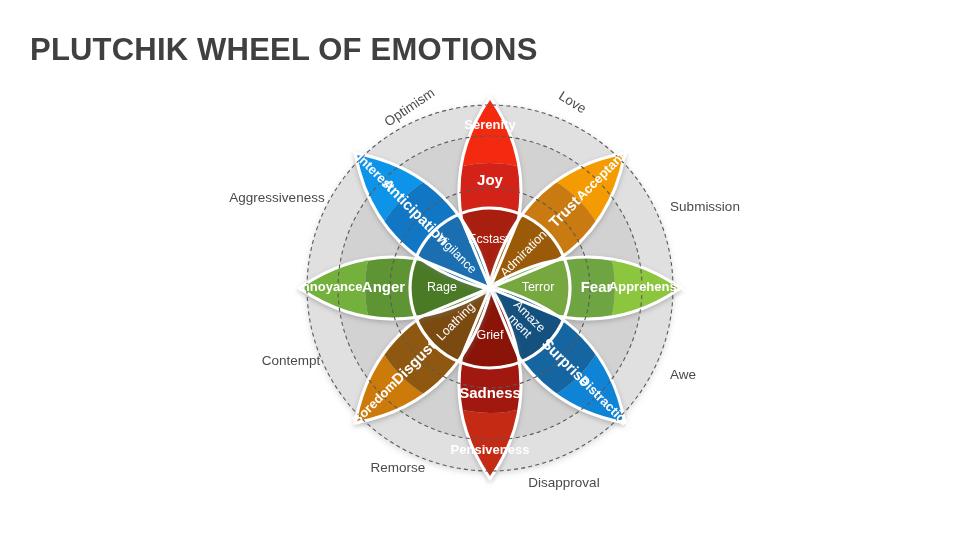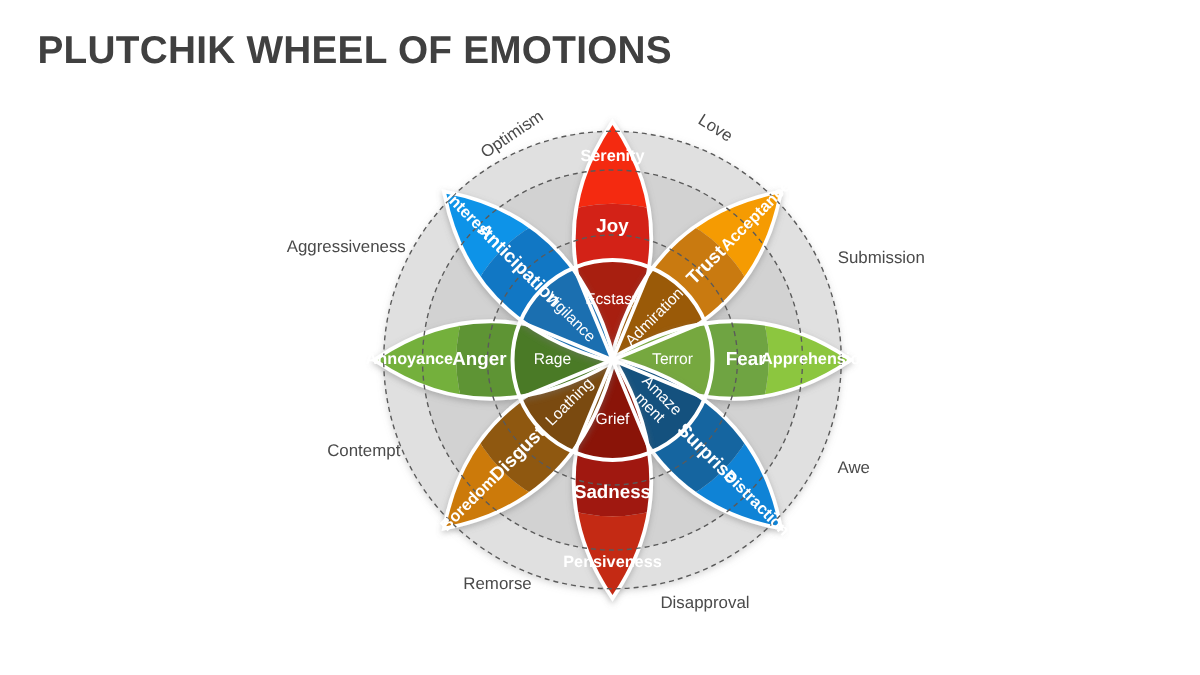--- a/index.html
+++ b/index.html
@@ -5,21 +5,21 @@
   html,body{margin:0;padding:0;}
   body{
     width:960px;height:540px;
     background:#ffffff;
     font-family:"Liberation Sans", sans-serif;
     overflow:hidden;
     position:relative;
   }
   #title{
     position:absolute;
-    left:30px; top:22px;
+    left:30px; top:32px;
     font-size:31px;
     font-weight:bold;
     letter-spacing:0.2px;
     color:#404040;
     white-space:nowrap;
   }
   #wheel-wrap{
     position:absolute;
     left:0; top:0;
     width:960px; height:540px;

